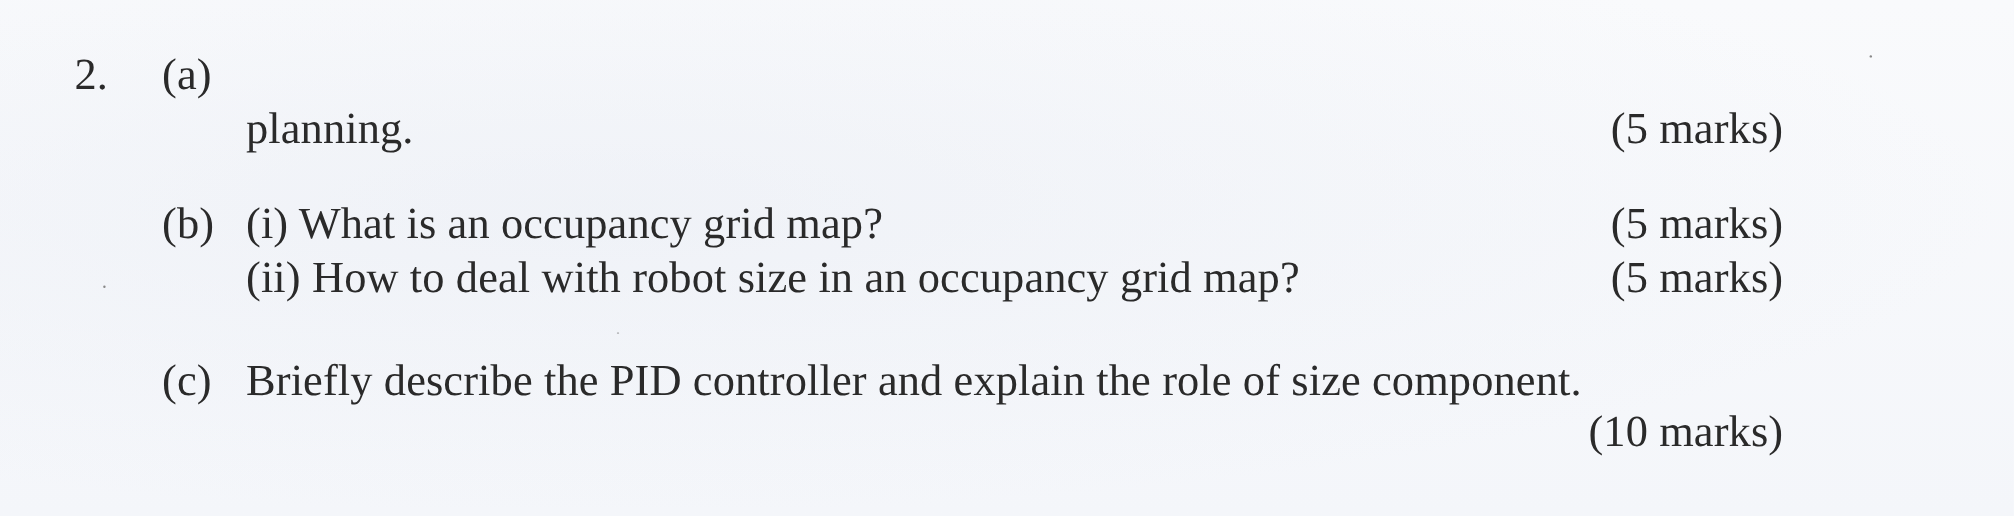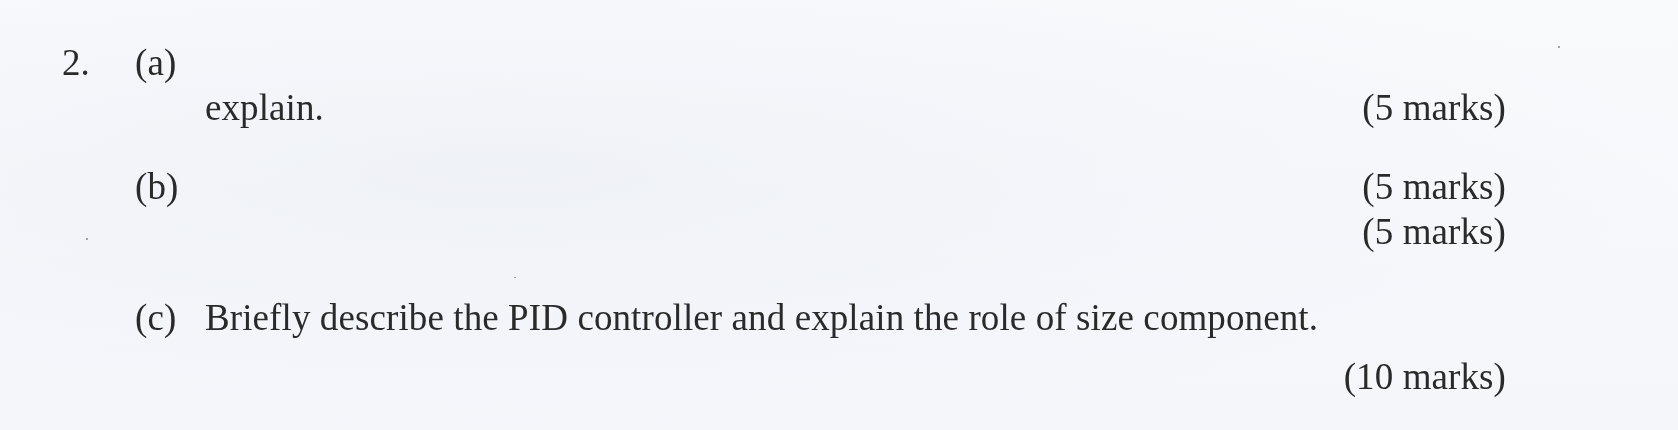--- a/index.html
+++ b/index.html
@@ -26,49 +26,51 @@
     .line {
       position: absolute;
       font-size: 37px;
       line-height: 1;
       white-space: nowrap;
       letter-spacing: 0.1px;
     }
     .qnum   { left: 62px; }
     .plabel { left: 135px; }
     .body   { left: 205px; }
-    .marks  { right: 172px; text-align: left; }
+    .marks  { right: 192px; text-align: left; }
 
     
     .r1 { top: 44px; }
     .r2 { top: 89px; }
     .r3 { top: 168px; }
     .r4 { top: 213px; }
     .r5 { top: 299px; }
-    .r6 { top: 342px; margin-top: 16px; }
+    .r6 { top: 342px; }
 
     .speck {
       position: absolute;
       width: 2px; height: 2px;
       background: #888;
       border-radius: 50%;
     }
   </style>
 </head>
 <body>
 
 <div class="page">
 
   <div class="line qnum r1">2.</div>
   <div class="line plabel r1">(a)</div>
-  <div class="line body r2">explain.</div>
+  <div class="line body r2">planning.</div>
   <div class="line marks r2">(5 marks)</div>
 
   <div class="line plabel r3">(b)</div>
+  <div class="line body r3">(i) What is an occupancy grid map?</div>
   <div class="line marks r3">(5 marks)</div>
+  <div class="line body r4">(ii) How to deal with robot size in an occupancy grid map?</div>
   <div class="line marks r4">(5 marks)</div>
 
   <div class="line plabel r5">(c)</div>
   <div class="line body r5">Briefly describe the PID controller and explain the role of size component.</div>
   <div class="line marks r6">(10 marks)</div>
 
   <div class="speck" style="left:1558px; top:46px;"></div>
   <div class="speck" style="left:86px; top:238px;"></div>
   <div class="speck" style="left:514px; top:277px; width:2px; height:1px;"></div>
 </div>

